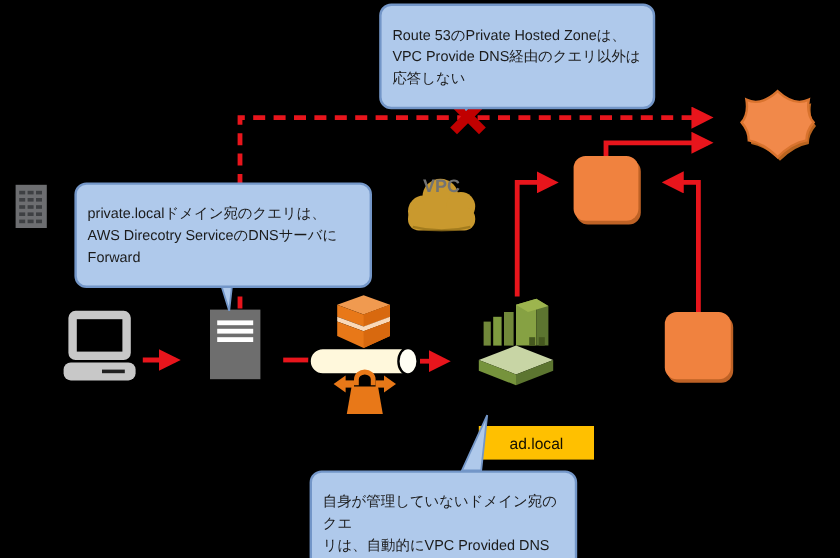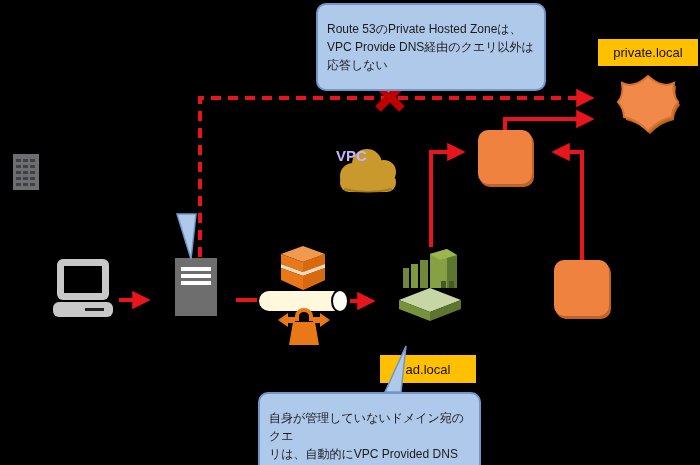--- a/index.html
+++ b/index.html
@@ -28,22 +28,22 @@
   .arrow-dashed{stroke-dasharray:10 7;}
   .cross{stroke:var(--cross-red);stroke-width:8;fill:none;}
   .tail{fill:var(--callout-fill);stroke:var(--callout-border);stroke-width:1.5;}
   .sq{
     z-index:2;background:var(--aws-orange);border-radius:10px;
     box-shadow:2px 3px 0 0 var(--orange-shadow);
   }
   .server{background:var(--gray-icon);}
   .server .bar{position:absolute;left:6px;width:30px;height:4px;background:#fff;}
   .vpc-text{
-    position:absolute;left:0;top:17px;width:100%;text-align:left;
-    color:#c4b5fd;font-weight:bold;font-size:15px;z-index:3;
+    position:absolute;left:0;top:17px;width:100%;text-align:center;
+    color:#737373;font-weight:bold;font-size:15px;z-index:3;
   }
 </style>
 </head>
 <body>
 
 <div id="stage">
 
   <svg class="layer" width="700" height="465" viewBox="0 0 700 465">
     <defs>
       <marker id="arr" viewBox="0 0 10 10" refX="7.5" refY="5" markerWidth="4.6" markerHeight="4.6" orient="auto-start-reverse">
@@ -146,29 +146,31 @@
   </svg>
 
   <svg class="abs icon" style="left:612px;top:66px" width="72" height="72">
     <path d="M10,17 Q22,23 36,10 Q50,23 62,17 Q60,29 66,36 Q60,43 60,51 Q48,53 36,65 Q24,53 12,51 Q12,43 6,36 Q12,29 10,17 Z" transform="translate(2,3)" fill="#B9641F"></path>
     <path d="M10,17 Q22,23 36,10 Q50,23 62,17 Q60,29 66,36 Q60,43 60,51 Q48,53 36,65 Q24,53 12,51 Q12,43 6,36 Q12,29 10,17 Z" fill="#F1894A" stroke="#D9732E" stroke-width="2"></path>
   </svg>
 
   <div class="abs sq" style="left:478px;top:130px;width:54px;height:54px"></div>
   <div class="abs sq" style="left:554px;top:260px;width:55px;height:56px"></div>
 
-  <div class="abs ylabel" style="left:598px;top:39px;width:100px;height:27px">private.local</div>
-  <div class="abs ylabel" style="left:380px;top:355px;width:96px;height:28px">ad.local</div>
+  <div class="abs ylabel" style="left:399px;top:355px;width:96px;height:28px">ad.local</div>
 
   <svg class="layer layer-tails" width="700" height="465" viewBox="0 0 700 465">
     <path class="tail" d="M399,62 L416,62 L388,92 Z"></path>
     <path class="tail" d="M177,214 L196,214 L191,259 Z"></path>
     <path class="tail" d="M385,392 L401,392 L406,346 Z"></path>
   </svg>
 
   <div class="abs callout" style="left:316px;top:3px;width:230px;min-height:62px">Route 53のPrivate Hosted Zoneは、
 VPC Provide DNS経由のクエリ以外は
 応答しない</div>
+  <div class="abs callout" style="left:62px;top:152px;width:248px;min-height:64px">private.localドメイン宛のクエリは、
+AWS Direcotry ServiceのDNSサーバに
+Forward</div>
   <div class="abs callout" style="left:258px;top:392px;width:223px;min-height:70px">自身が管理していないドメイン宛のクエ
 リは、自動的にVPC Provided DNSに
 Forwardされる</div>
 
 </div>
 
 </body></html>

